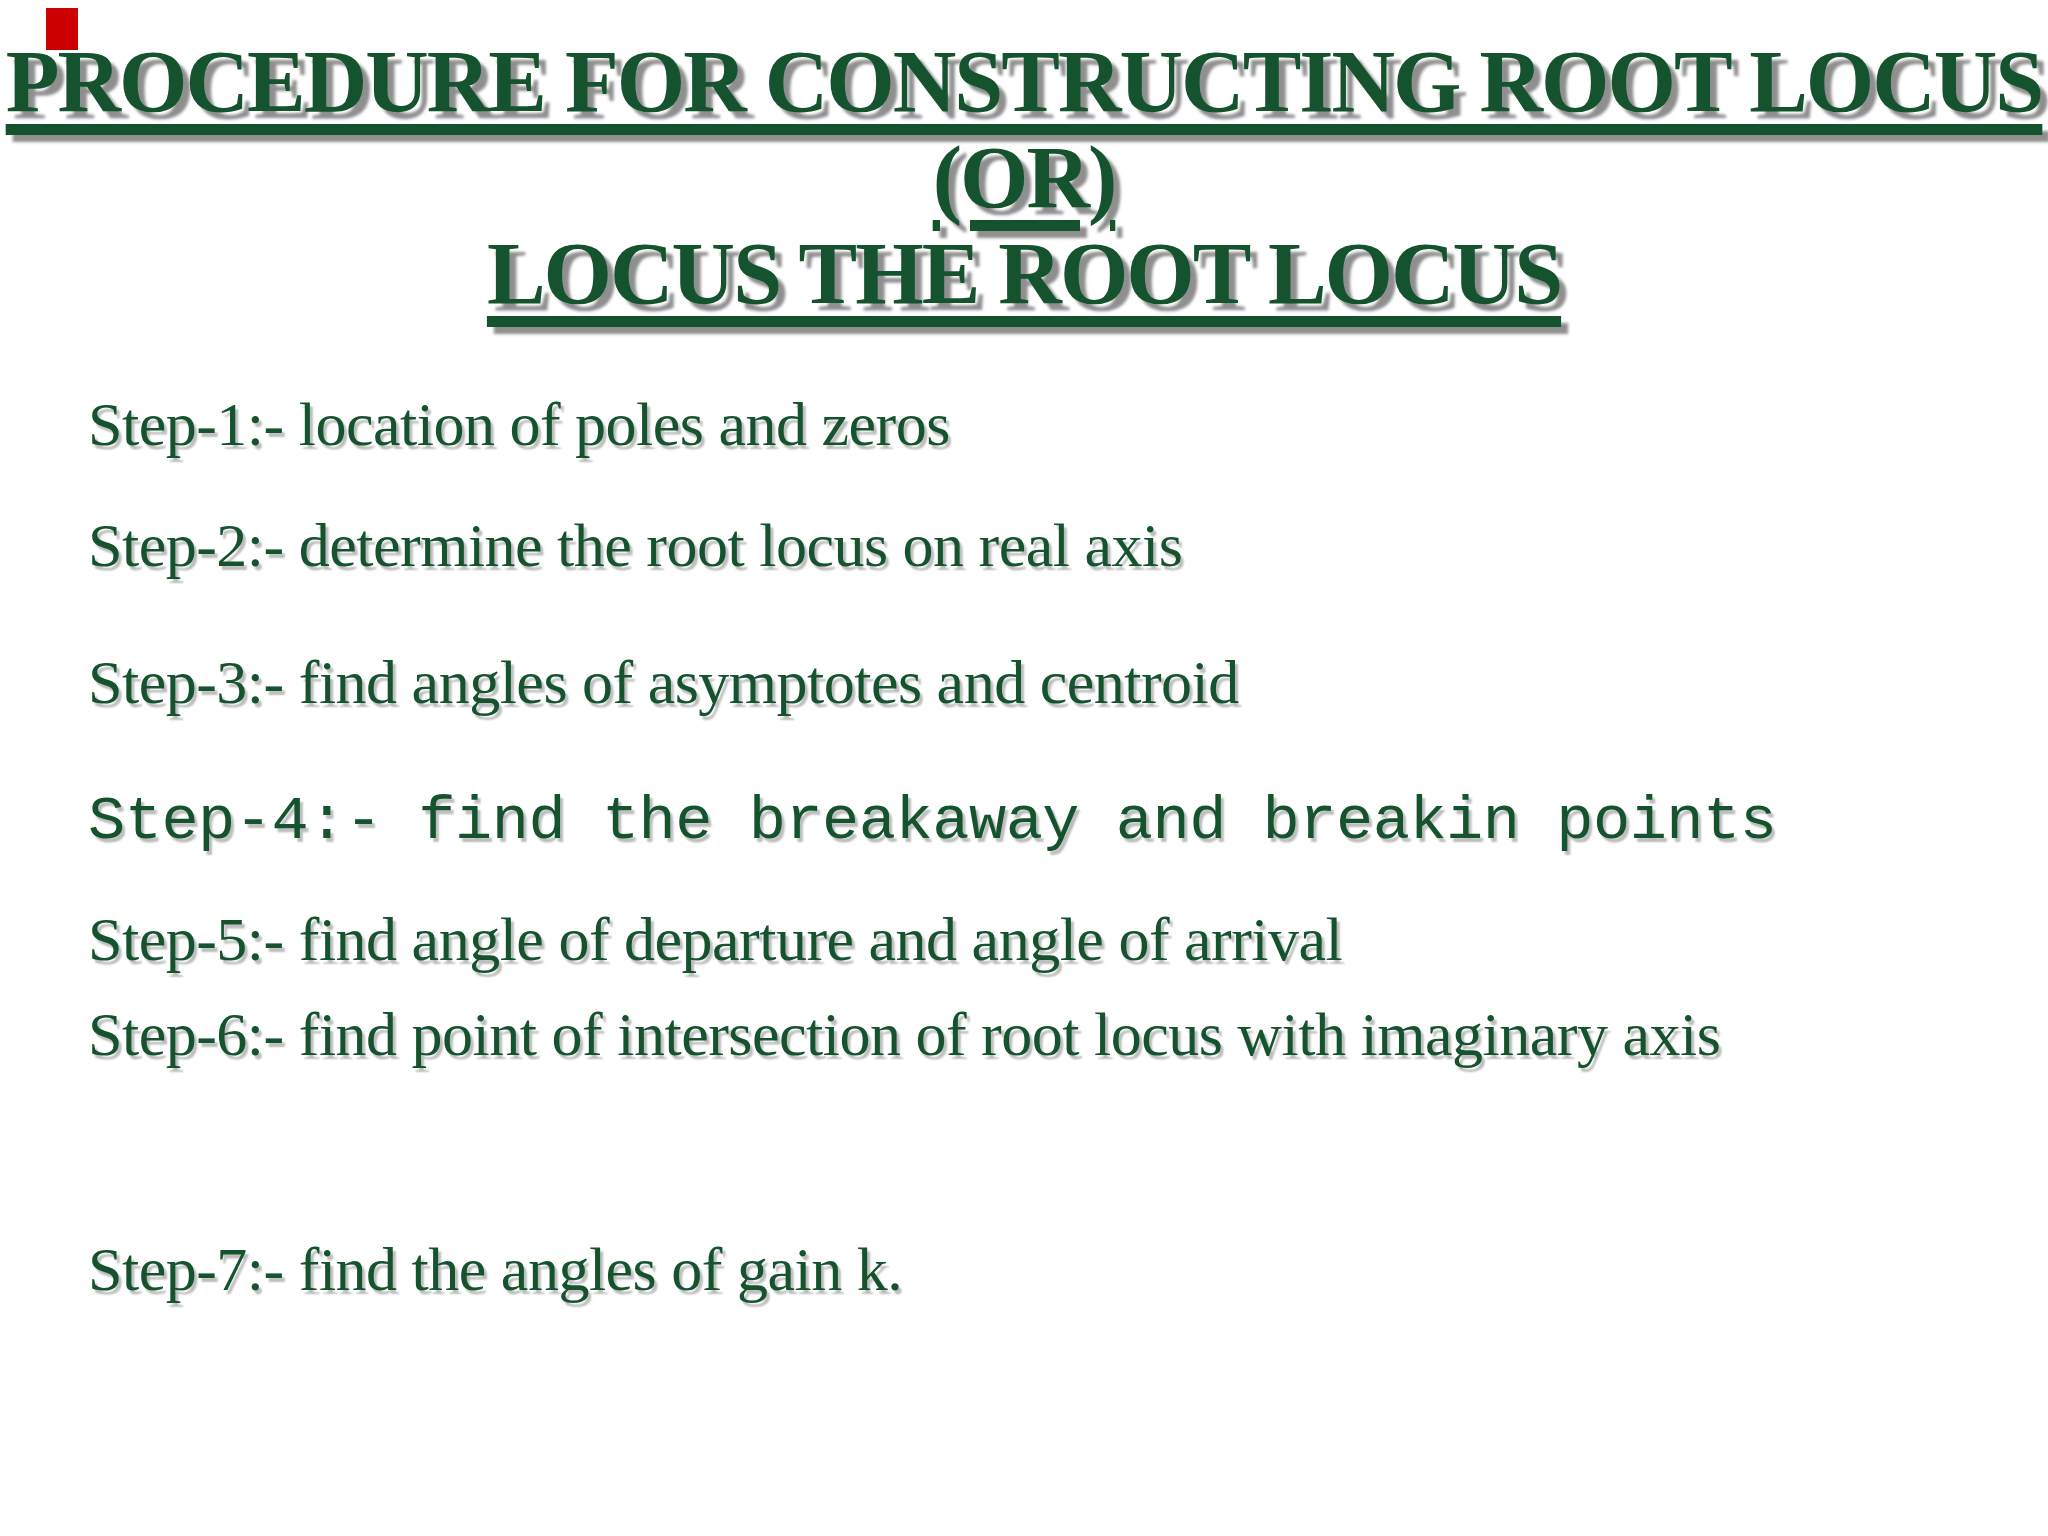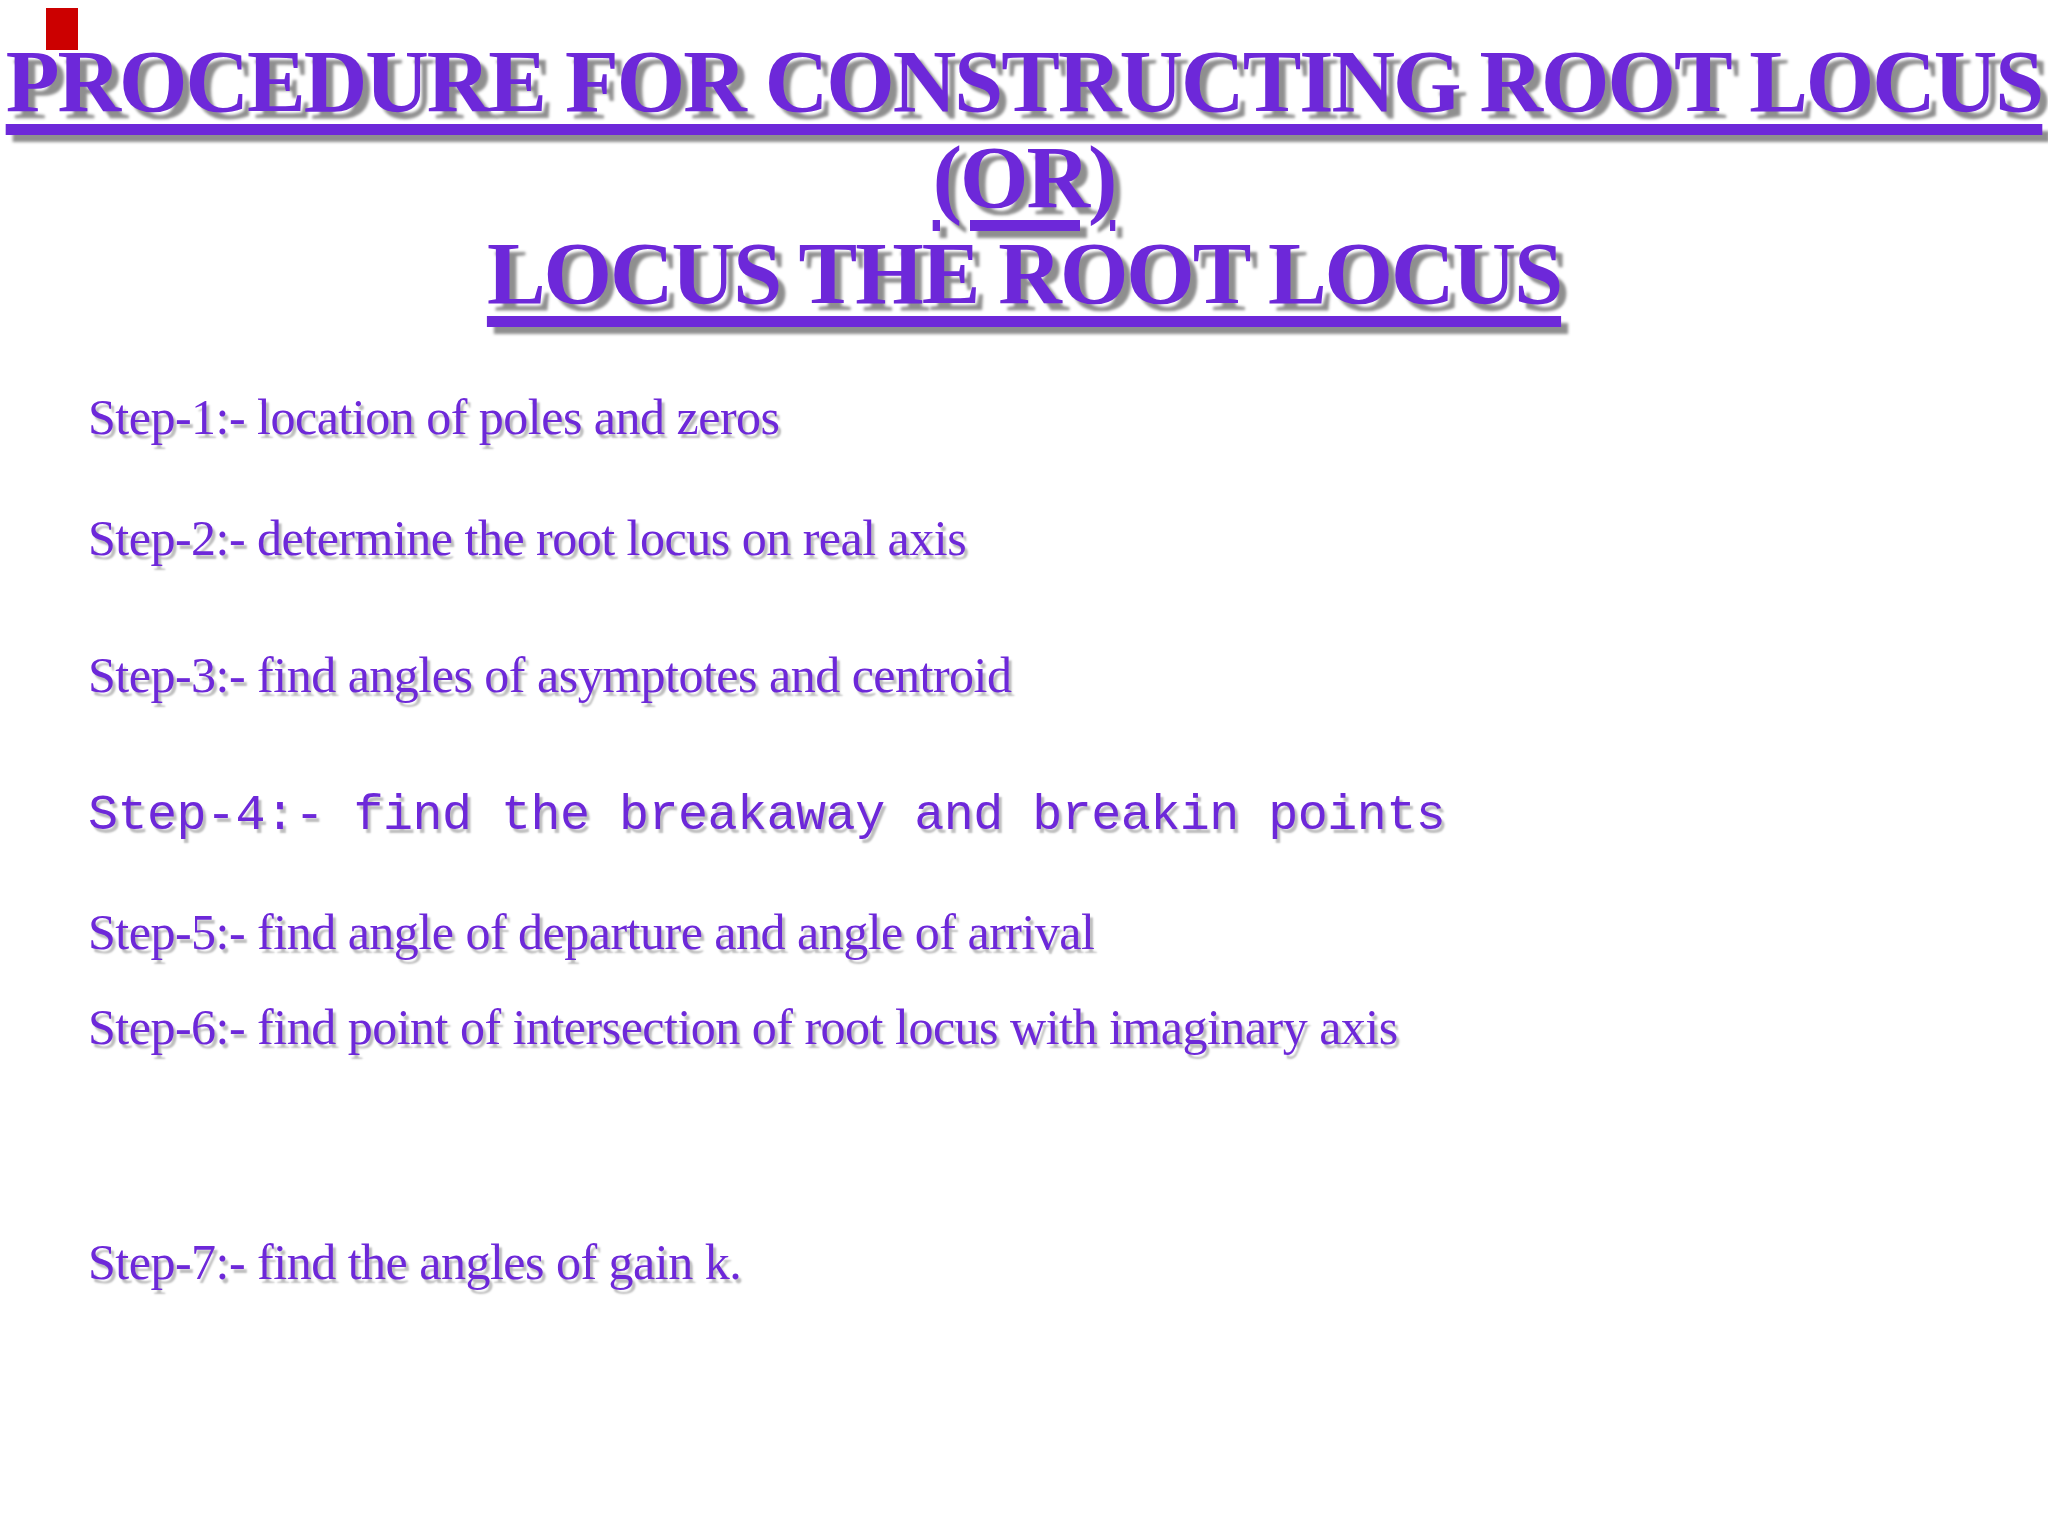--- a/index.html
+++ b/index.html
@@ -7,21 +7,21 @@
     padding: 0;
     background: #ffffff;
   }
   .slide {
     position: relative;
     width: 2048px;
     height: 1536px;
     background: #ffffff;
     overflow: hidden;
     font-family: "Liberation Serif", "DejaVu Serif", serif;
-    color: #6d28d9;
+    color: #14532d;
   }
   .red-marker {
     position: absolute;
     left: 46px;
     top: 8px;
     width: 32px;
     height: 42px;
     background: #cc0000;
   }
   .title-block {
@@ -48,21 +48,21 @@
     position: absolute;
     left: 0;
     top: 0;
     width: 100%;
     height: 100%;
   }
   .step {
     position: absolute;
     left: 88px;
     margin: 0;
-    font-size: 50px;
+    font-size: 62px;
     letter-spacing: -0.5px;
     line-height: 1.1;
     white-space: nowrap;
     text-shadow: 3px 4px 2px #bdbdbd;
   }
   .step:nth-child(1) { top: 390px; }
   .step:nth-child(2) { top: 511px; }
   .step:nth-child(3) { top: 648px; }
   .step:nth-child(4) { top: 788px; font-family: Liberation Mono, monospace; }
   .step:nth-child(5) { top: 905px; }

